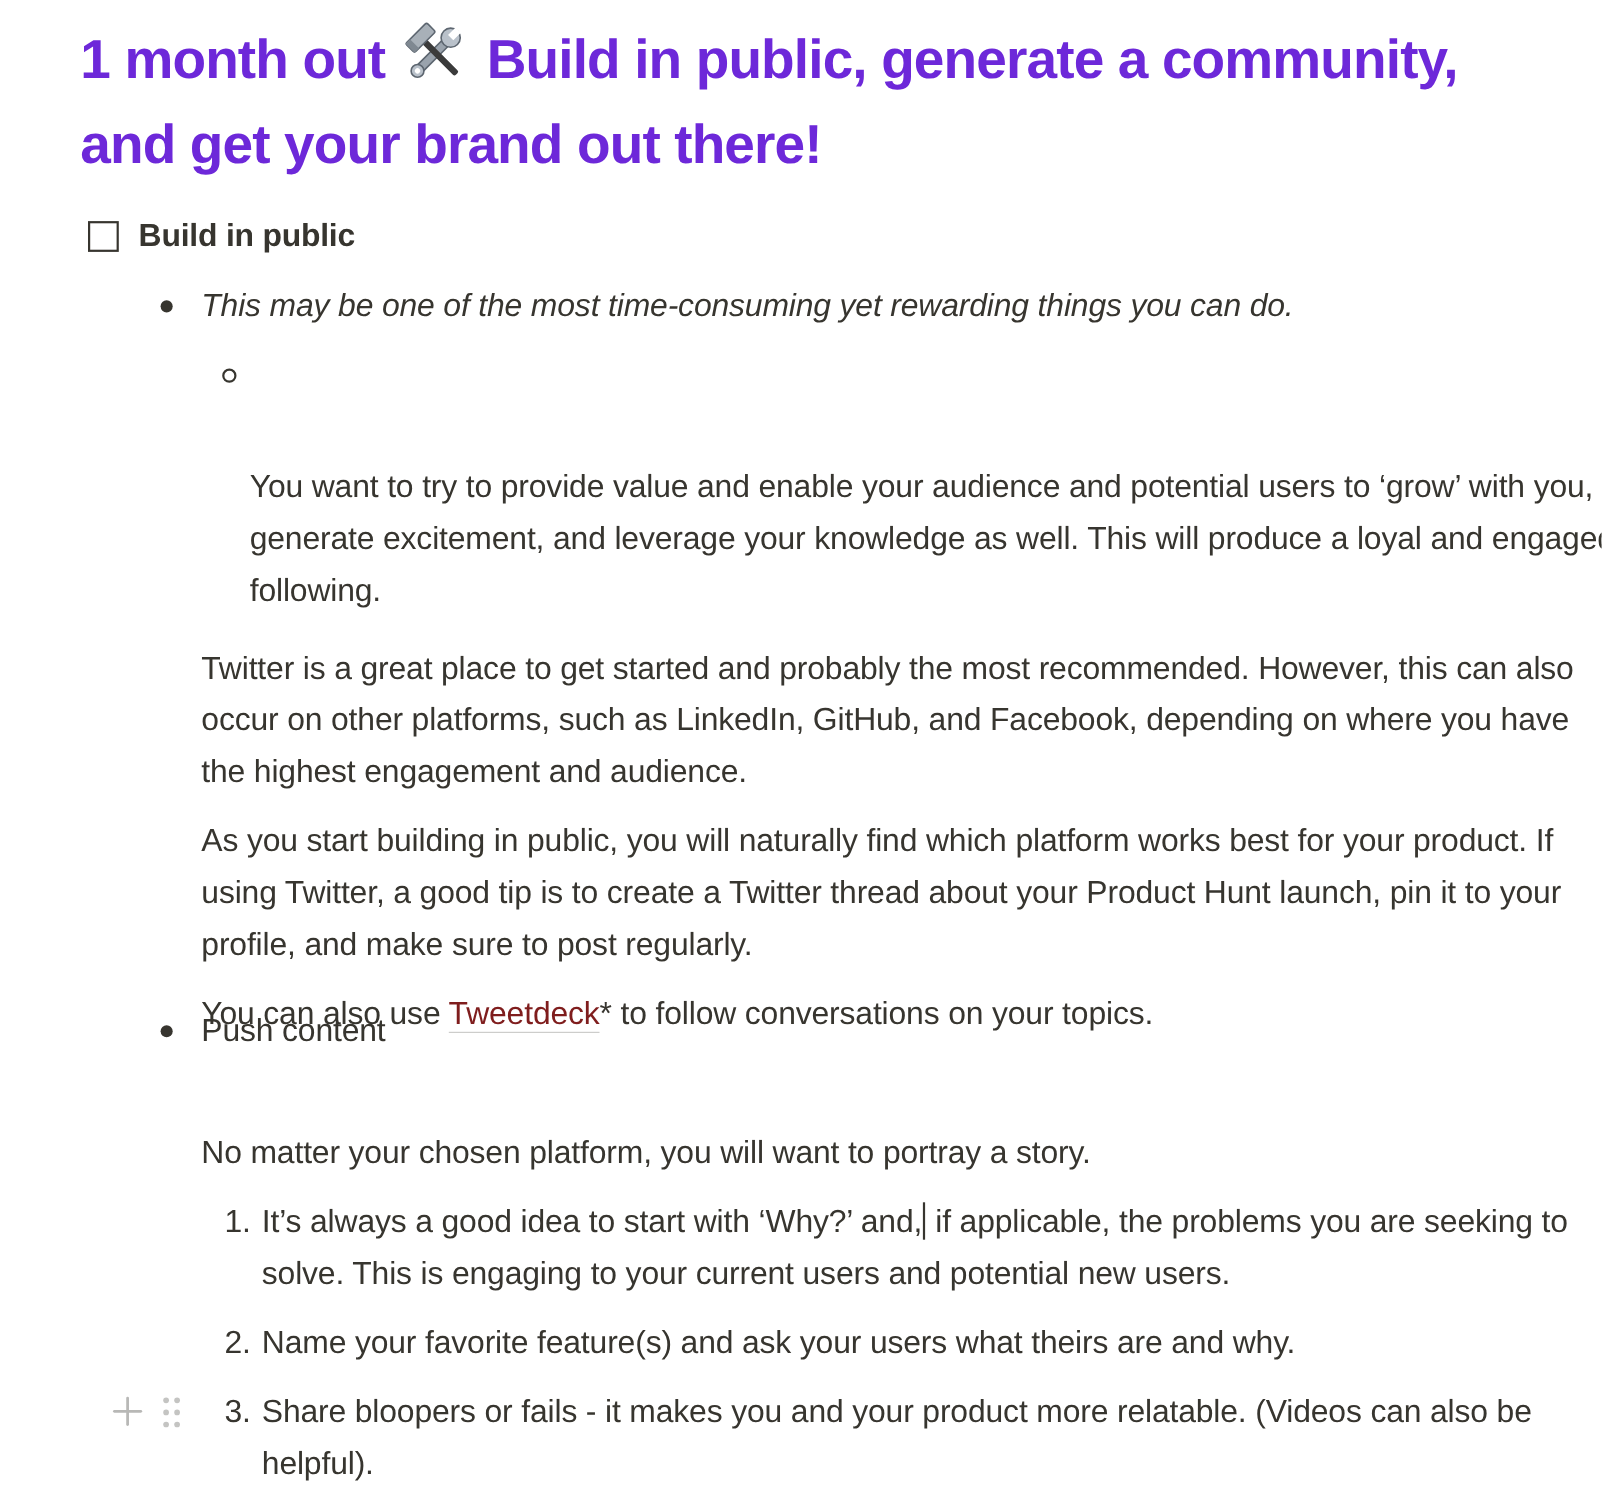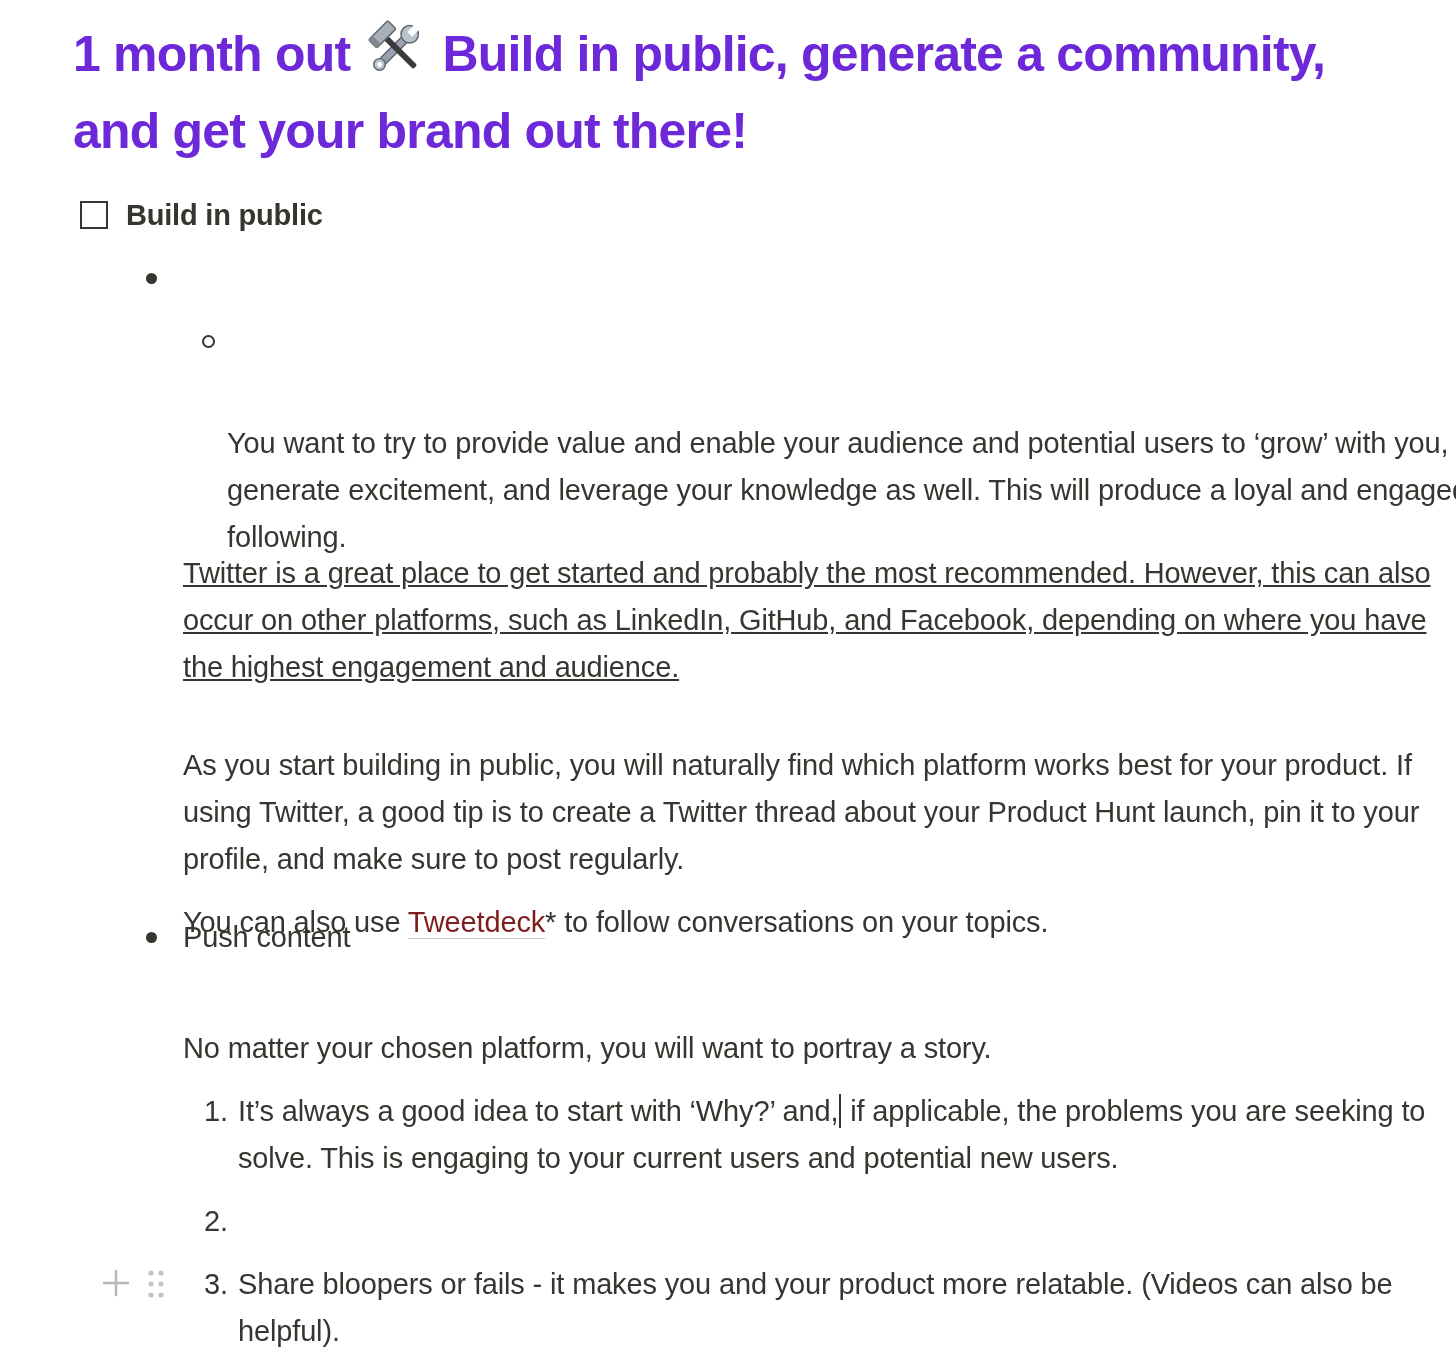--- a/index.html
+++ b/index.html
@@ -147,31 +147,32 @@
         </g>
       </svg></span><span> Build in public, generate a community, and get your brand out there!</span></h1>
 
   <div class="todo">
     <div class="checkbox" role="checkbox" aria-checked="false"></div>
     <span class="todo-label">Build in public</span>
   </div>
 
   <div class="block" style="left:183px; top:255px; width:1265px;">
     <span class="bullet-dot" style="left:-37px; top:18px;"></span>
+    <span class="italic">This may be one of the most time-consuming yet rewarding things you can do.</span>
   </div>
 
   <div class="block" style="left:238px; top:318px; width:1210px;">
     <span class="bullet-circle" style="left:-36px; top:17px;"></span>
   </div>
 
   <div class="block text-block" style="top:420px;margin-left:44px;">
     <span>You want to try to provide value and enable your audience and potential users to ‘grow’ with you, generate excitement, and leverage your knowledge as well. This will produce a loyal and engaged following.</span>
   </div>
 
-  <div class="block text-block" style="top:550px;text-decoration:underline;">
+  <div class="block text-block" style="top:585px;">
     <span>Twitter is a great place to get started and probably the most recommended. However, this can also occur on other platforms, such as LinkedIn, GitHub, and Facebook, depending on where you have the highest engagement and audience.</span>
   </div>
 
   <div class="block text-block" style="top:742px; width:1262px;">
     <span>As you start building in public, you will naturally find which platform works best for your product. If using Twitter, a good tip is to create a Twitter thread about your Product Hunt launch, pin it to your profile, and make sure to post regularly.</span>
   </div>
 
   <div class="block text-block" style="top:899px;">
     <span>You can also use </span><a class="link">Tweetdeck</a><span>* to follow conversations on your topics.</span>
   </div>
@@ -185,20 +186,21 @@
     <span>No matter your chosen platform, you will want to portray a story.</span>
   </div>
 
   <div class="block" style="left:238px; top:1088px; width:1210px;">
     <span class="num" style="left:-50px;">1.</span>
     <span>It’s always a good idea to start with ‘Why?’ and,</span><span class="caret"></span><span> if applicable, the problems you are seeking to solve. This is engaging to your current users and potential new users.</span>
   </div>
 
   <div class="block" style="left:238px; top:1198px; width:1210px;">
     <span class="num" style="left:-50px;">2.</span>
+    <span>Name your favorite feature(s) and ask your users what theirs are and why.</span>
   </div>
 
   <div class="block" style="left:238px; top:1261px; width:1210px;">
     <span class="num" style="left:-50px;">3.</span>
     <span>Share bloopers or fails - it makes you and your product more relatable. (Videos can also be helpful).</span>
   </div>
 
   <div class="handle-plus">
     <svg viewBox="0 0 30 30" width="30" height="30">
       <line x1="15" y1="3" x2="15" y2="27" stroke="#b8b8b6" stroke-width="2.5" stroke-linecap="round"></line>

